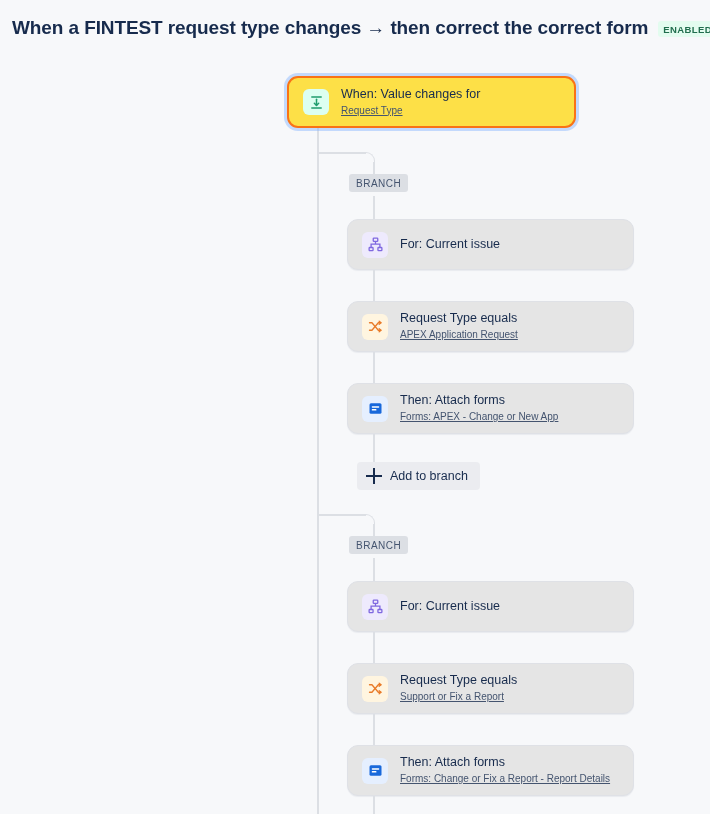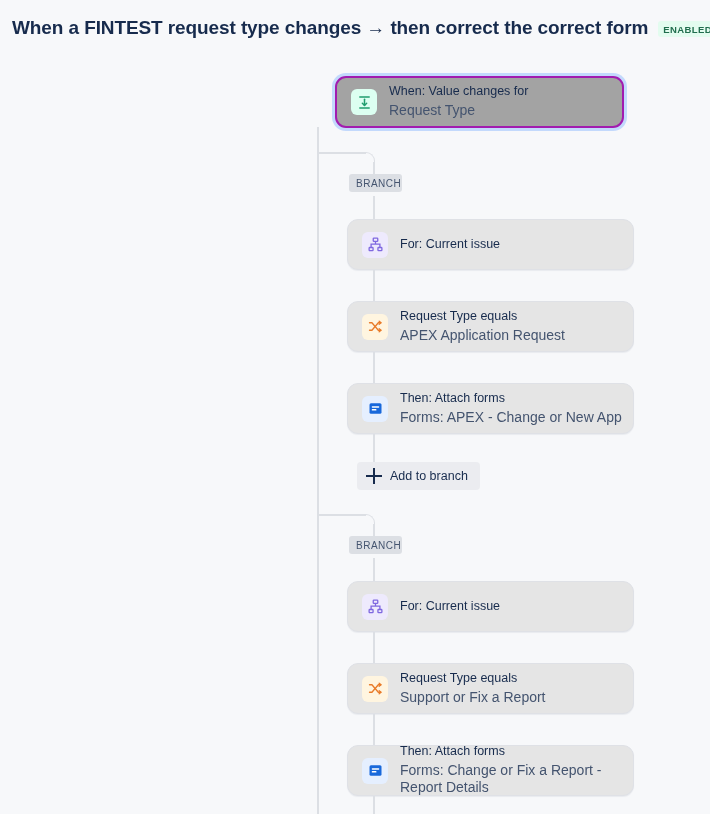--- a/index.html
+++ b/index.html
@@ -97,48 +97,48 @@
     display: flex;
     flex-direction: column;
     justify-content: center;
     line-height: 1.25;
   }
   .card .title {
     font-size: 12.5px;
     color: #172b4d;
   }
   .card .subtitle {
-    font-size: 14px;
+    font-size: 10px;
     color: #44546f;
     margin-top: 2px;
+    text-decoration: underline;
   }
   .card.single .texts { justify-content: center; }
 
   
   #trigger-card {
-    border: 2px solid #a21caf;
+    border: 2px solid #f97316;
     box-shadow: 0 0 0 3px rgba(130,180,255,0.45);
-    background: #a3a3a3;
-    margin-left: 48px;
+    background: #fde047;
   }
 
   
   .ic-green  { background: #dcfff1; }
   .ic-purple { background: #eeeafd; }
   .ic-yellow { background: #fff5e0; }
   .ic-blue   { background: #e5efff; }
 
   
   .branch-pill {
     position: absolute;
     background: #dcdfe4;
     color: #44546f;
     font-size: 10px;
     letter-spacing: 0.5px;
-    padding: 4px 1px 3px 7px;
+    padding: 4px 7px 3px 7px;
     border-radius: 3px;
     font-family: "Liberation Sans", sans-serif;
   }
 
   
   .add-btn {
     position: absolute;
     background: #ebecf0;
     border: none;
     border-radius: 4px;

